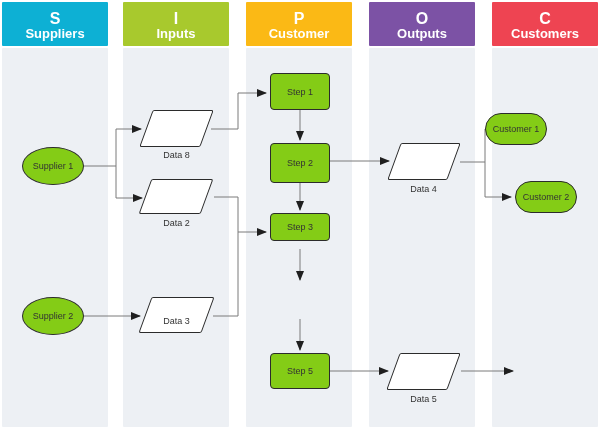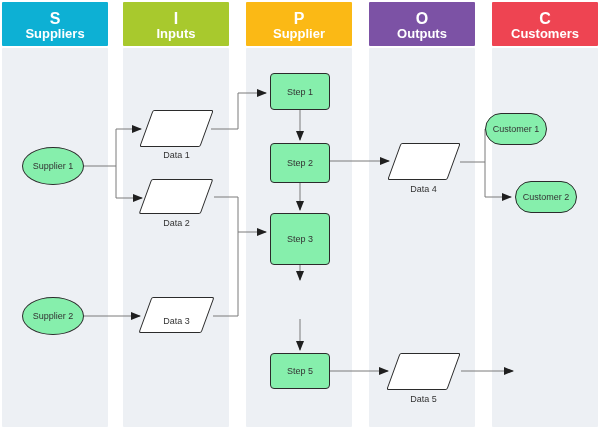--- a/index.html
+++ b/index.html
@@ -16,21 +16,21 @@
   .hdr-i{background:#a8c92d;}
   .hdr-p{background:#fbb915;}
   .hdr-o{background:#7c52a5;}
   .hdr-c{background:#ee4452;}
 
   
   svg.overlay{position:absolute;left:0;top:0;width:600px;height:429px;pointer-events:none;}
   svg.overlay polyline{fill:none;stroke:#7b7b7b;stroke-width:1;}
 
   
-  .node{position:absolute;background:#86efac;border:1.6px solid #2b2b2b;box-sizing:border-box;
+  .node{position:absolute;background:#84cc16;border:1.6px solid #2b2b2b;box-sizing:border-box;
         display:flex;align-items:center;justify-content:center;
         font-size:9px;color:#333333;text-align:center;}
   .ellipse{border-radius:50%;justify-content:center;}
   .rect{border-radius:4px;}
   .stadium{border-radius:999px;}
   .para{position:absolute;background:#ffffff;border:1.6px solid #2b2b2b;box-sizing:border-box;
         border-radius:2px;transform:skewX(-20deg);}
   .para-label{position:absolute;font-size:9px;color:#333333;text-align:center;}
 </style>
 </head>
@@ -50,21 +50,21 @@
     <div class="col-header hdr-i">
       <div class="col-letter">I</div>
       <div class="col-title">Inputs</div>
     </div>
     <div class="col-body"></div>
   </div>
 
   <div class="col" style="left:246px">
     <div class="col-header hdr-p">
       <div class="col-letter">P</div>
-      <div class="col-title">Supplier</div>
+      <div class="col-title">Customer</div>
     </div>
     <div class="col-body"></div>
   </div>
 
   <div class="col" style="left:369px">
     <div class="col-header hdr-o">
       <div class="col-letter">O</div>
       <div class="col-title">Outputs</div>
     </div>
     <div class="col-body"></div>
@@ -102,35 +102,35 @@
   </svg>
 
   <div class="node ellipse" style="left:22px;top:147px;width:62px;height:38px">
     <span>Supplier 1</span>
   </div>
   <div class="node ellipse" style="left:22px;top:297px;width:62px;height:38px">
     <span>Supplier 2</span>
   </div>
 
   <div class="para" style="left:146px;top:110px;width:61px;height:37px"></div>
-  <div class="para-label" style="left:139px;top:150px;width:75px">Data 1</div>
+  <div class="para-label" style="left:139px;top:150px;width:75px">Data 8</div>
 
   <div class="para" style="left:145px;top:179px;width:62px;height:35px"></div>
   <div class="para-label" style="left:139px;top:218px;width:75px">Data 2</div>
 
   <div class="para" style="left:145px;top:297px;width:63px;height:36px"></div>
   <div class="para-label" style="left:139px;top:316px;width:75px">Data 3</div>
 
   <div class="node rect" style="left:270px;top:73px;width:60px;height:37px">
     <span>Step 1</span>
   </div>
   <div class="node rect" style="left:270px;top:143px;width:60px;height:40px">
     <span>Step 2</span>
   </div>
-  <div class="node rect" style="left:270px;top:213px;width:60px;height:52px">
+  <div class="node rect" style="left:270px;top:213px;width:60px;height:28px">
     <span>Step 3</span>
   </div>
   <div class="node rect" style="left:270px;top:353px;width:60px;height:36px">
     <span>Step 5</span>
   </div>
 
   <div class="para" style="left:394px;top:143px;width:60px;height:37px"></div>
   <div class="para-label" style="left:387px;top:184px;width:73px">Data 4</div>
 
   <div class="para" style="left:393px;top:353px;width:61px;height:37px"></div>

